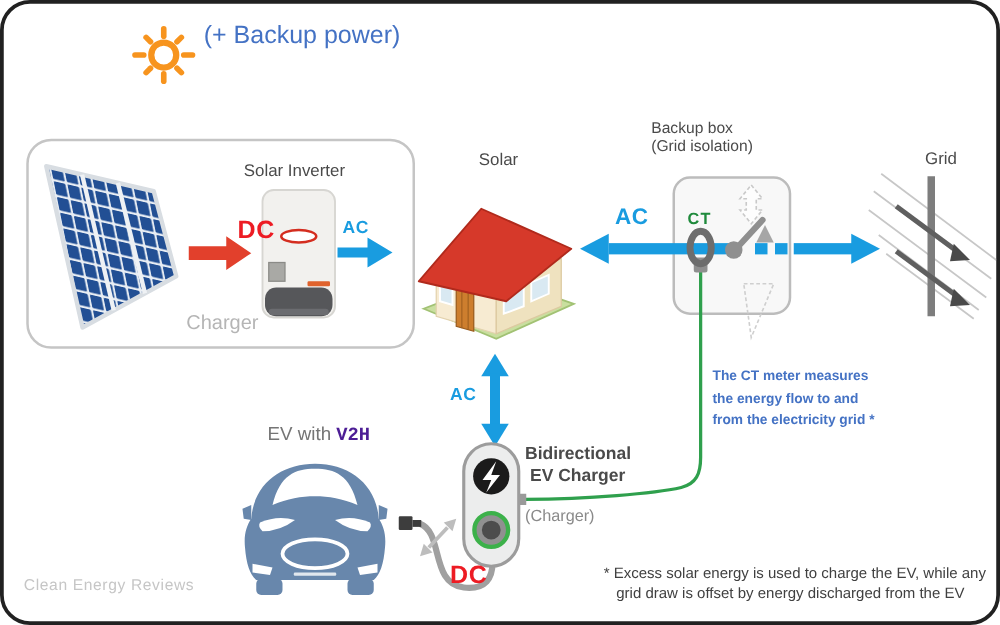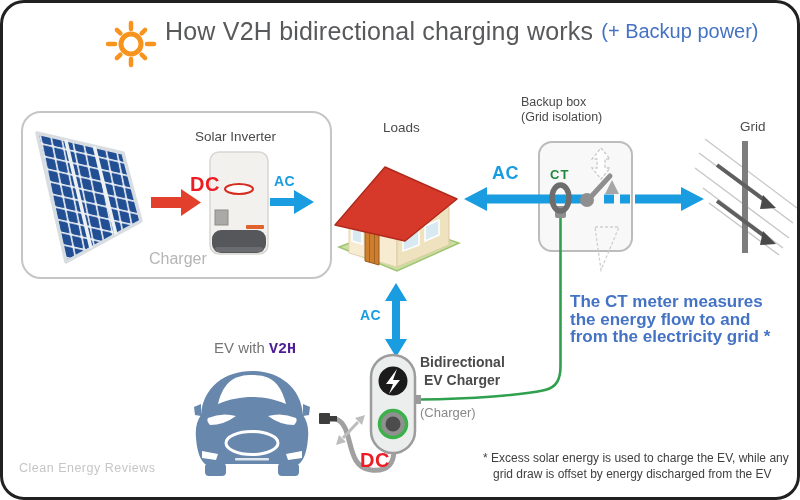--- a/index.html
+++ b/index.html
@@ -24,21 +24,21 @@
   .dc{font-size:20px;font-weight:bold;color:#ED1C24;letter-spacing:.5px;margin-left:36px;}
   .ac{font-size:14px;font-weight:bold;color:#199CE0;letter-spacing:.5px;}
   .ac-big{font-size:18px;font-weight:bold;color:#199CE0;letter-spacing:.5px;}
   .optional-lbl{font-size:16px;color:#b5b5b5;}
   .backup-lbl{font-size:12.5px;color:#4a4a4a;line-height:15px;text-align:left;width:130px;}
   .ct-lbl{font-size:13px;font-weight:bold;color:#1F8A3C;letter-spacing:1px;}
   .ev-lbl{font-size:15px;color:#757575;}
   .ev-lbl b{color:#4c1d95;font-family:Liberation Mono, monospace;}
   .charger-lbl{font-size:14px;font-weight:bold;color:#4a4a4a;line-height:18px;}
   .inverter-lbl{font-size:13px;color:#8a8a8a;}
-  .ct-note{font-size:17px;font-weight:bold;color:#4472C4;line-height:17.5px;}
+  .ct-note{font-size:11px;font-weight:bold;color:#4472C4;line-height:17.5px;}
   .footnote{font-size:12px;color:#404040;line-height:16px;}
   .footnote .l2{margin-left:10px;}
   .watermark{font-size:12.5px;color:#c6c6c6;letter-spacing:.5px;}
 </style>
 </head>
 <body>
 
 <div class="frame">
 
   <div class="optional-box"></div>
@@ -184,30 +184,29 @@
       <rect x="368" y="352" width="44" height="98" rx="22" fill="#eceded" stroke="#9c9c9c" stroke-width="2.5"></rect>
       <circle cx="390" cy="378" r="14.5" fill="#1b1b1b"></circle>
       <polygon points="394,366 383,381 390,381 386,391 397,377 390,377" fill="#ffffff"></polygon>
       <circle cx="390" cy="421" r="13.5" fill="#909090" stroke="#3CB14A" stroke-width="3.5"></circle>
       <circle cx="390" cy="421" r="7.5" fill="#4c4c4c"></circle>
     </g>
   </svg>
 
   <div class="title-row">
     <span style="width:46px;display:inline-block;"></span>
-    <span class="title-main">How V2H bidirectional charging works</span>
     <span class="title-accent">(+ Backup power)</span>
   </div>
 
   <div class="lbl gray-lbl" style="left:192px;top:126px;">Solar Inverter</div>
   <div class="lbl dc" style="left:151px;top:170px;">DC</div>
   <div class="lbl ac" style="left:271px;top:170px;">AC</div>
   <div class="lbl optional-lbl" style="left:146px;top:247px;">Charger</div>
 
-  <div class="lbl gray-lbl" style="left:380px;top:117px;">Loads</div>
+  <div class="lbl gray-lbl" style="left:380px;top:117px;">Solar</div>
   <div class="lbl ac-big" style="left:489px;top:160px;">AC</div>
 
   <div class="lbl backup-lbl" style="left:518px;top:92px;">
     <div>Backup box</div>
     <div>(Grid isolation)</div>
   </div>
   <div class="lbl ct-lbl" style="left:547px;top:164px;">CT</div>
 
   <div class="lbl gray-lbl" style="left:737px;top:116px;">Grid</div>
 

